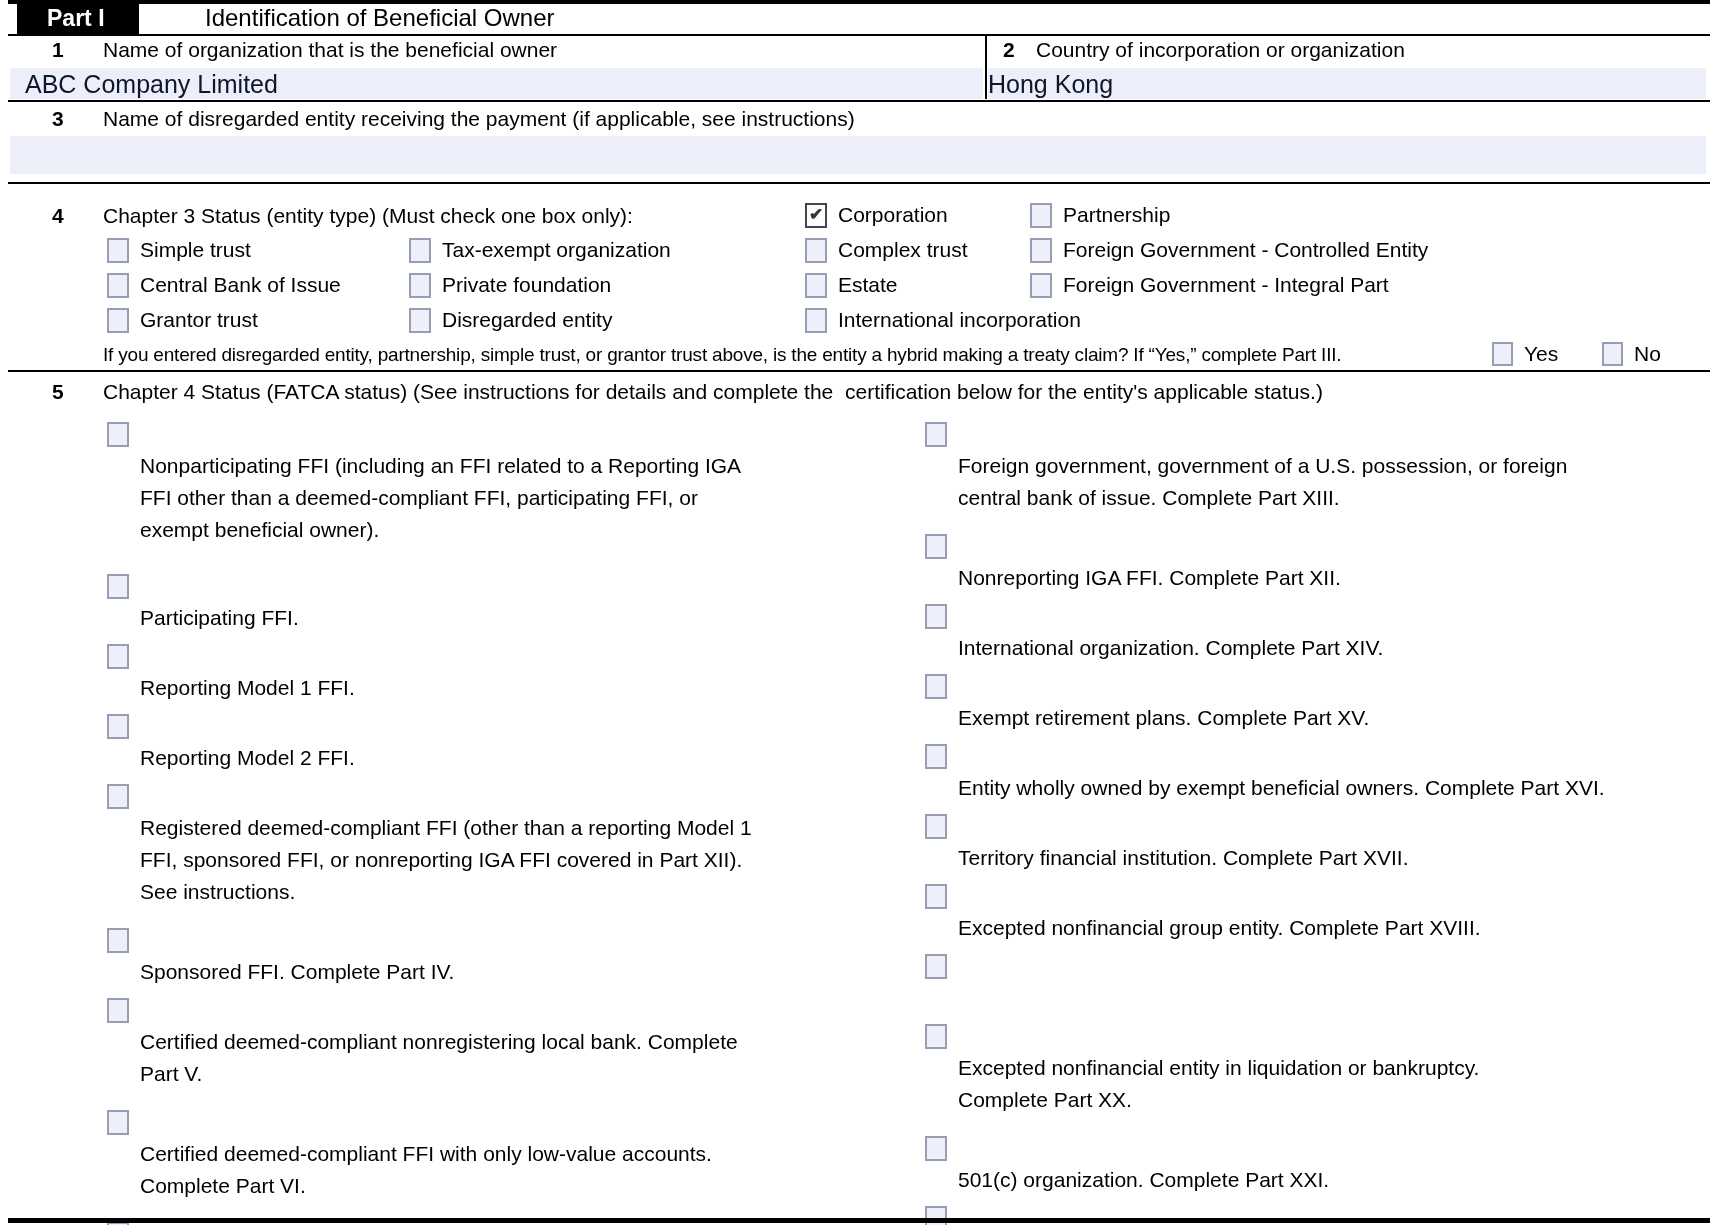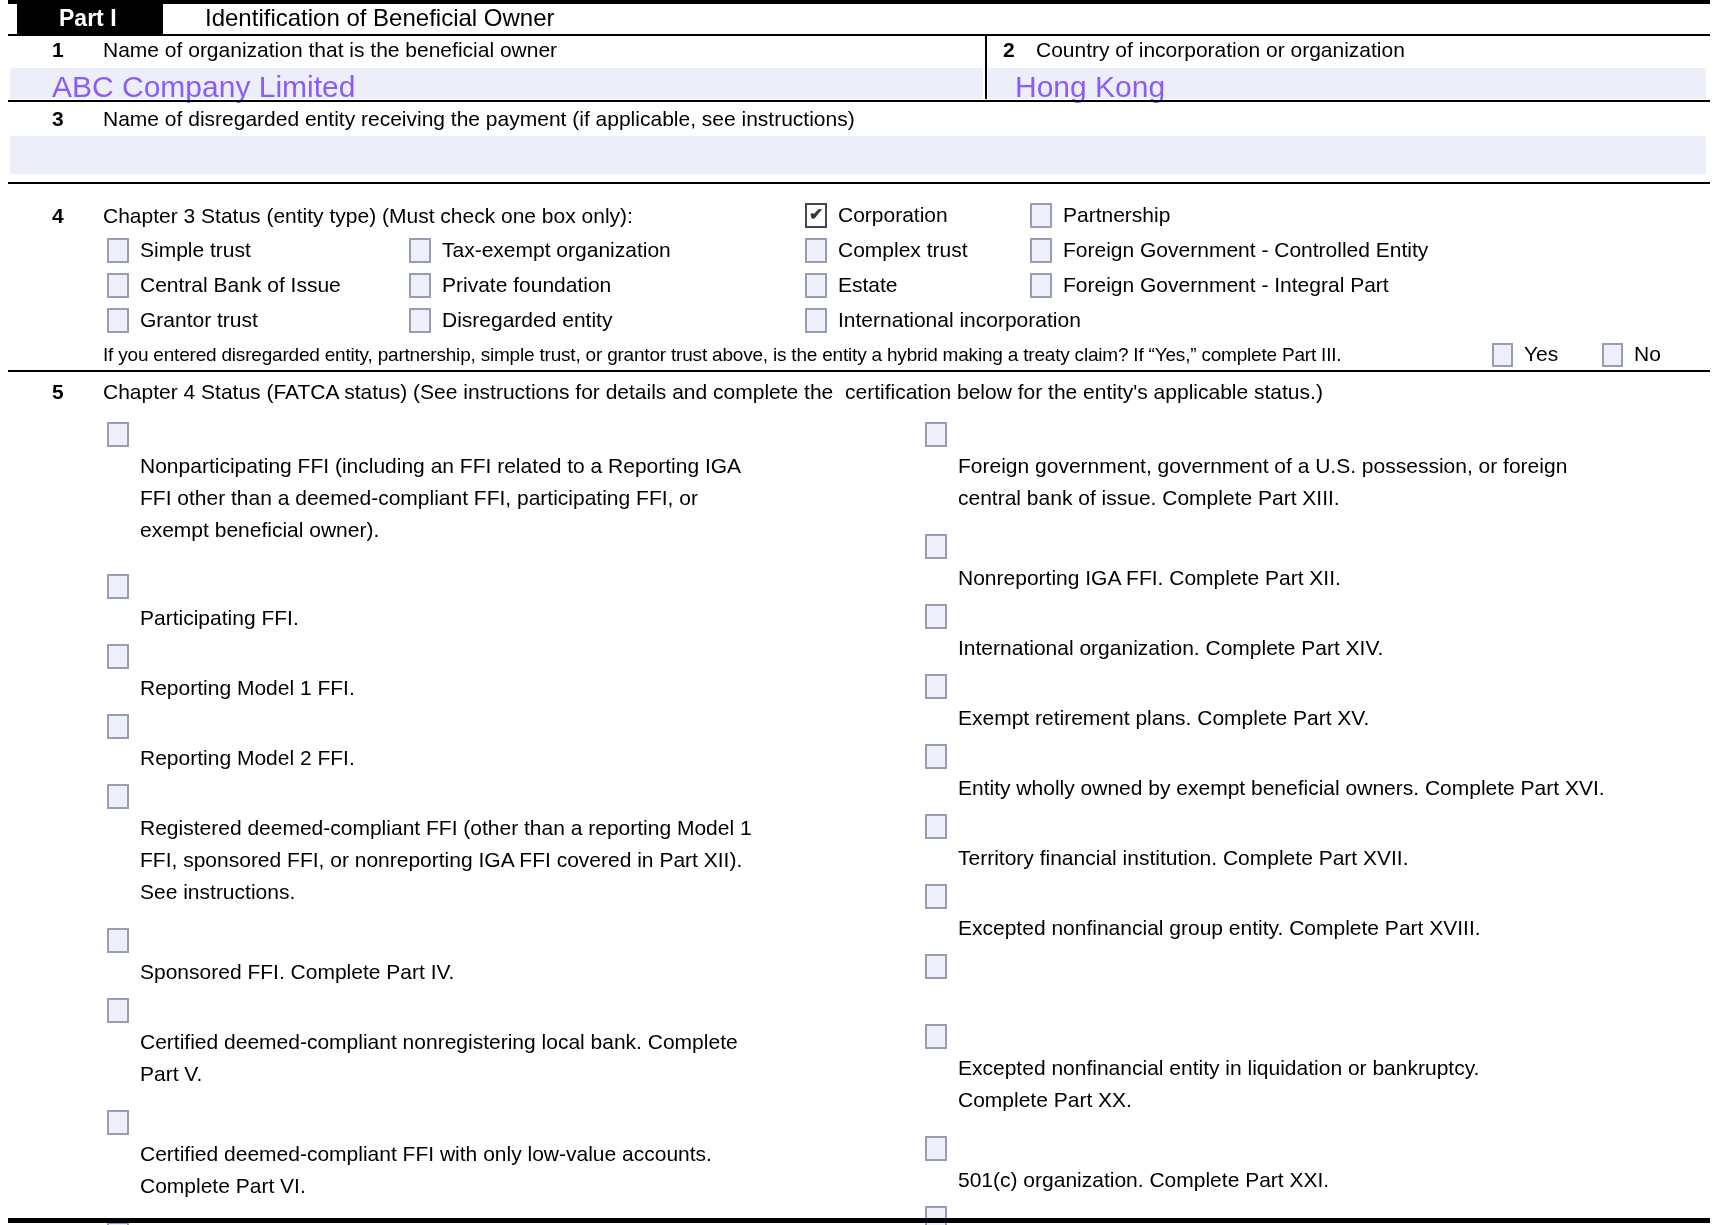--- a/index.html
+++ b/index.html
@@ -7,41 +7,41 @@
     position:relative; width:1734px; height:1225px;
     background:#fff; overflow:hidden;
     font-family:"Liberation Sans", sans-serif; color:#000;
   }
   .hl { position:absolute; left:8px; width:1702px; height:2px; background:#000; }
   .vl { position:absolute; width:2px; background:#000; }
   .topline { position:absolute; left:8px; top:0; width:1702px; height:4px; background:#000; }
   .bottomline { position:absolute; left:8px; top:1218px; width:1702px; height:5px; background:#000; }
 
   .part-box {
-    position:absolute; left:17px; top:2px; width:146px; height:32px;
+    position:absolute; left:17px; top:2px; width:122px; height:32px;
     background:#000; color:#fff; font-weight:bold; font-size:23px;
-    line-height:32px; padding-left:42px; box-sizing:border-box;
+    line-height:32px; padding-left:30px; box-sizing:border-box;
   }
   .part-title { position:absolute; left:205px; top:4px; font-weight:normal; font-size:24px; white-space:pre; }
 
   .num { position:absolute; font-weight:bold; font-size:21px; white-space:pre; }
   .lbl { position:absolute; font-size:21px; white-space:pre; }
   .band { position:absolute; background:#eceef9; }
-  .val { display:block; font-size:30px; color:#8b5cf6; white-space:pre;margin-left:27px; }
+  .val { display:block; font-size:25px; color:#0f172a; white-space:pre; }
 
   
   .cb {
     width:22px; height:25px; background:#edf0fb; border:2px solid #989db2;
     box-sizing:border-box; flex:none; text-align:center;
   }
   .cb.checked { background:#fdfdfe; border-color:#45454d; }
   .cb.checked::after { content:"\2714"; display:block; font-size:17px; line-height:20px; color:#33333b; font-weight:bold; }
 
   
-  .cbi { position:absolute; display:flex; gap:11px; align-items:flex-end; }
+  .cbi { position:absolute; display:flex; gap:11px; align-items:center; }
   .cbl { font-size:21px; line-height:26px; white-space:pre; }
 
   .hybrid-text { position:absolute; left:103px; top:344px; font-size:19px; letter-spacing:-0.2px; white-space:pre;text-align:right; }
 
   
   .col { position:absolute; }
   .item { position:relative; padding-left:33px; margin-bottom:6px; font-size:21px; line-height:32px; white-space:pre-line; }
   .item .cb { position:absolute; left:0; top:4px; }
   .item.ml { margin-bottom:16px; }
   .item.xl { margin-bottom:24px; }

